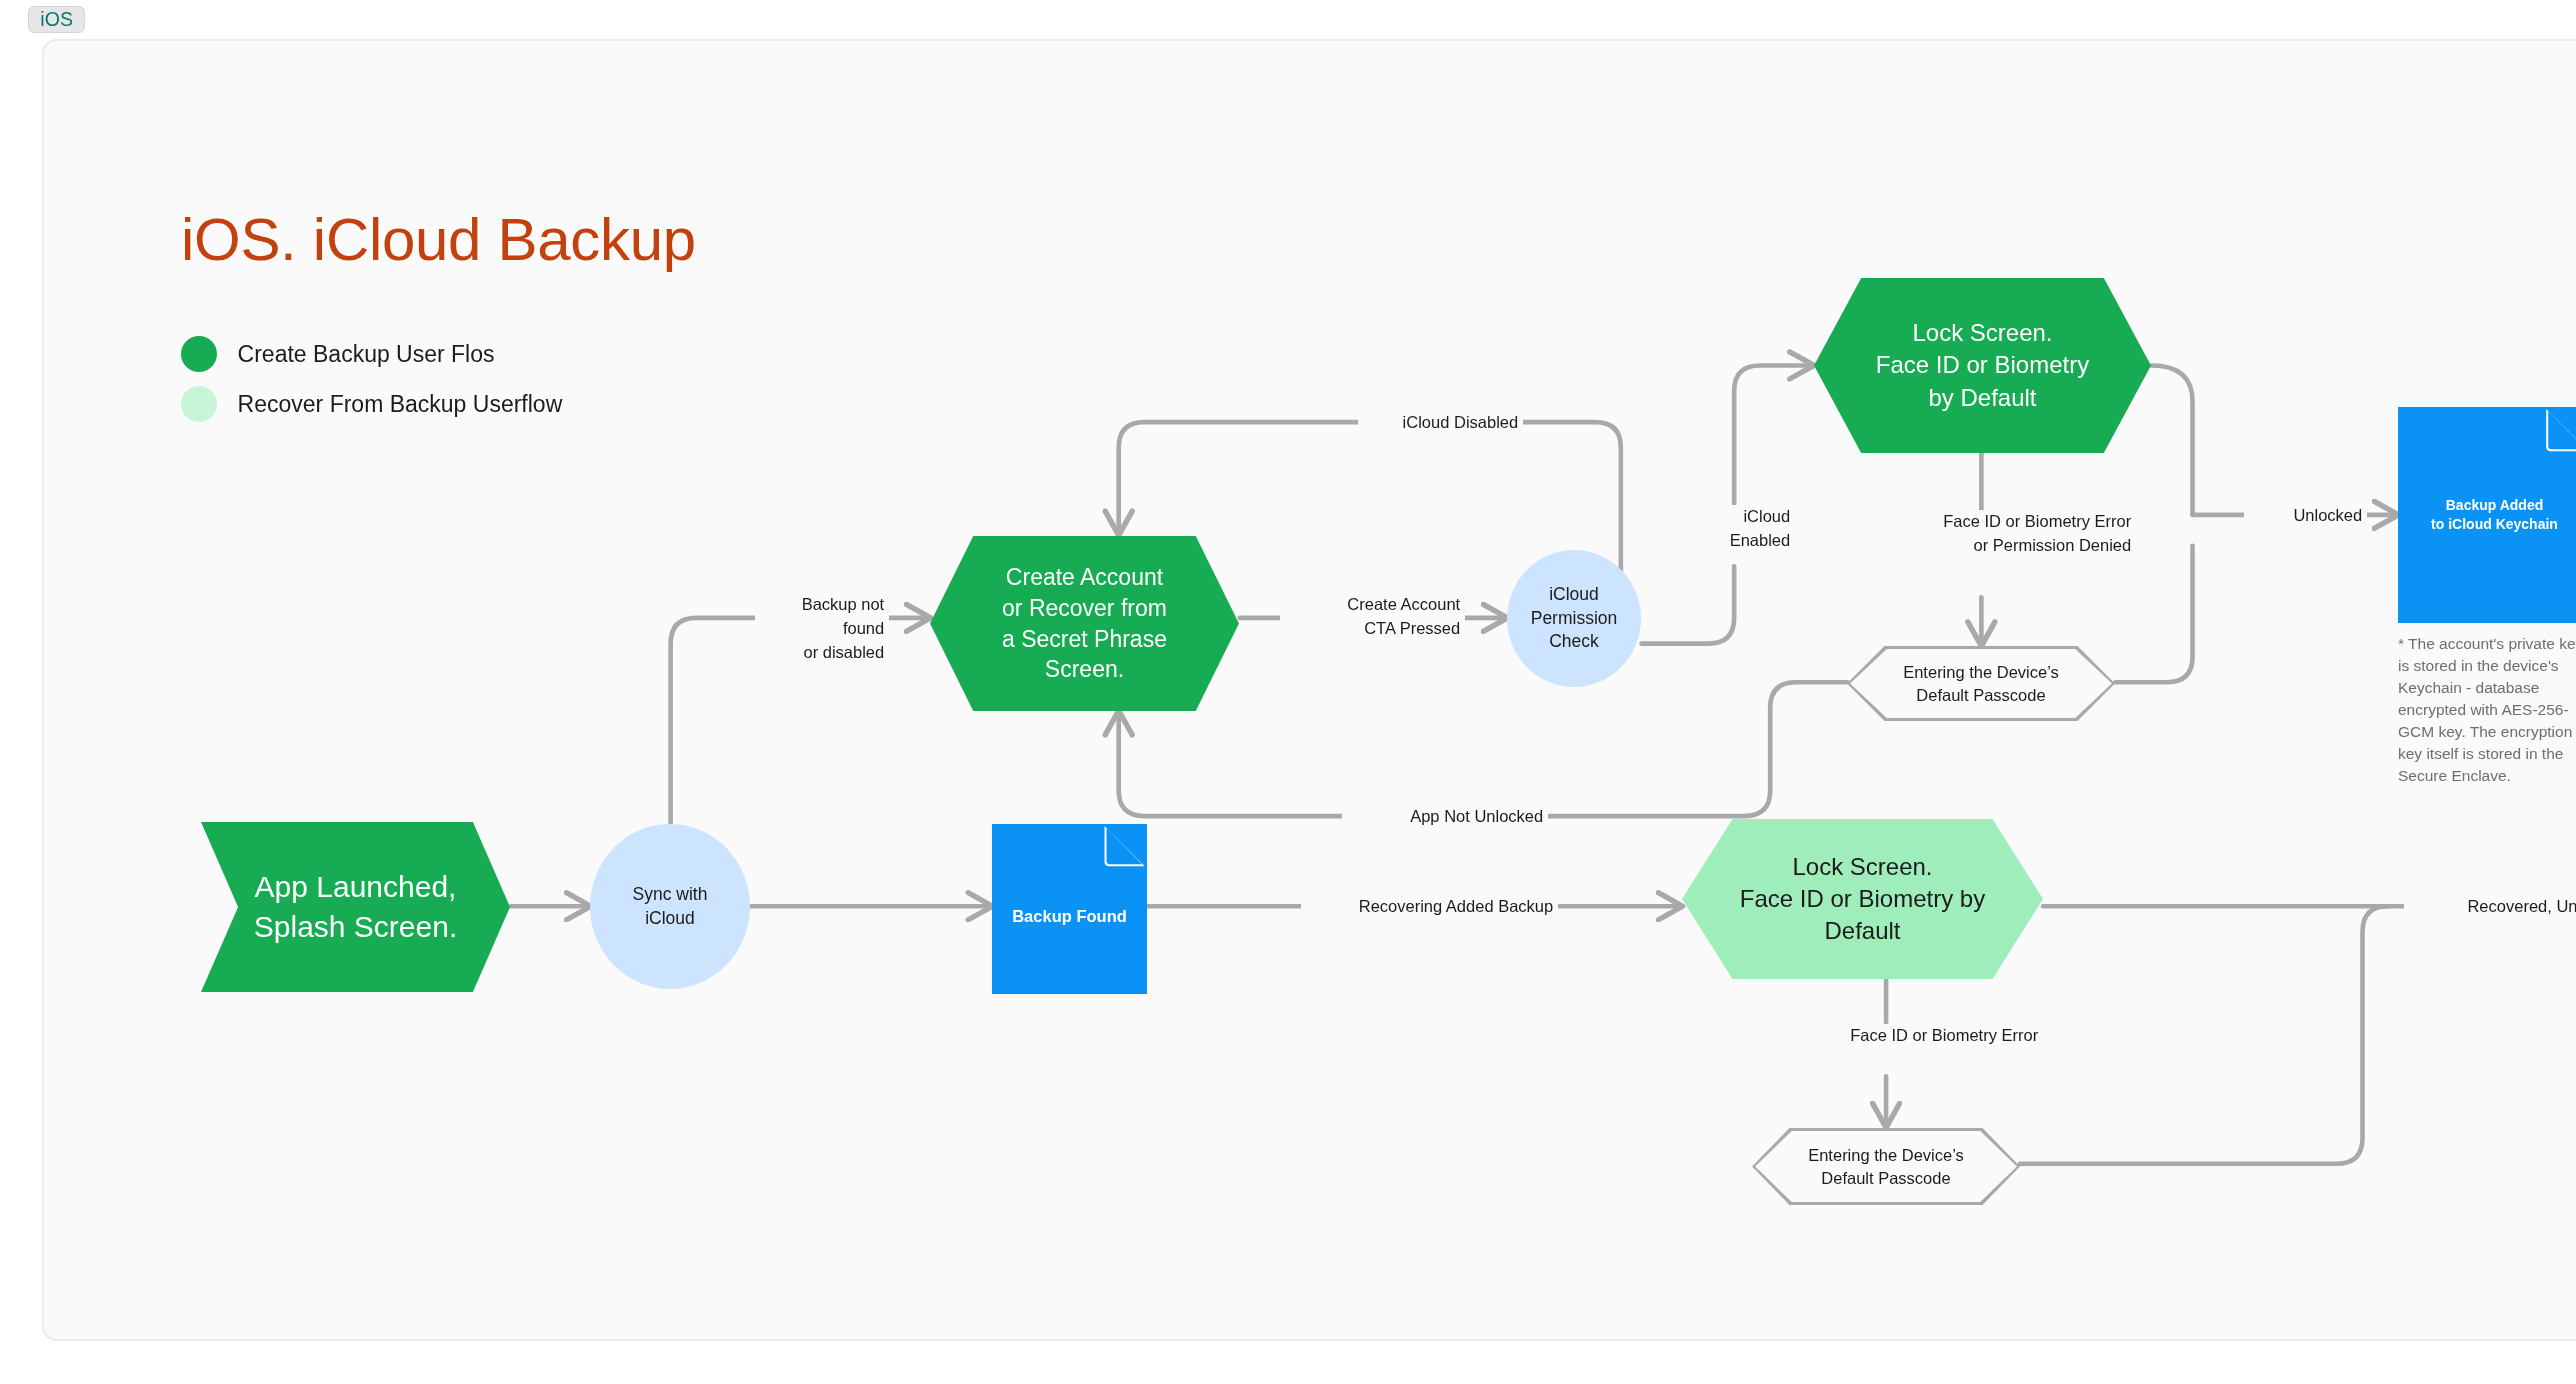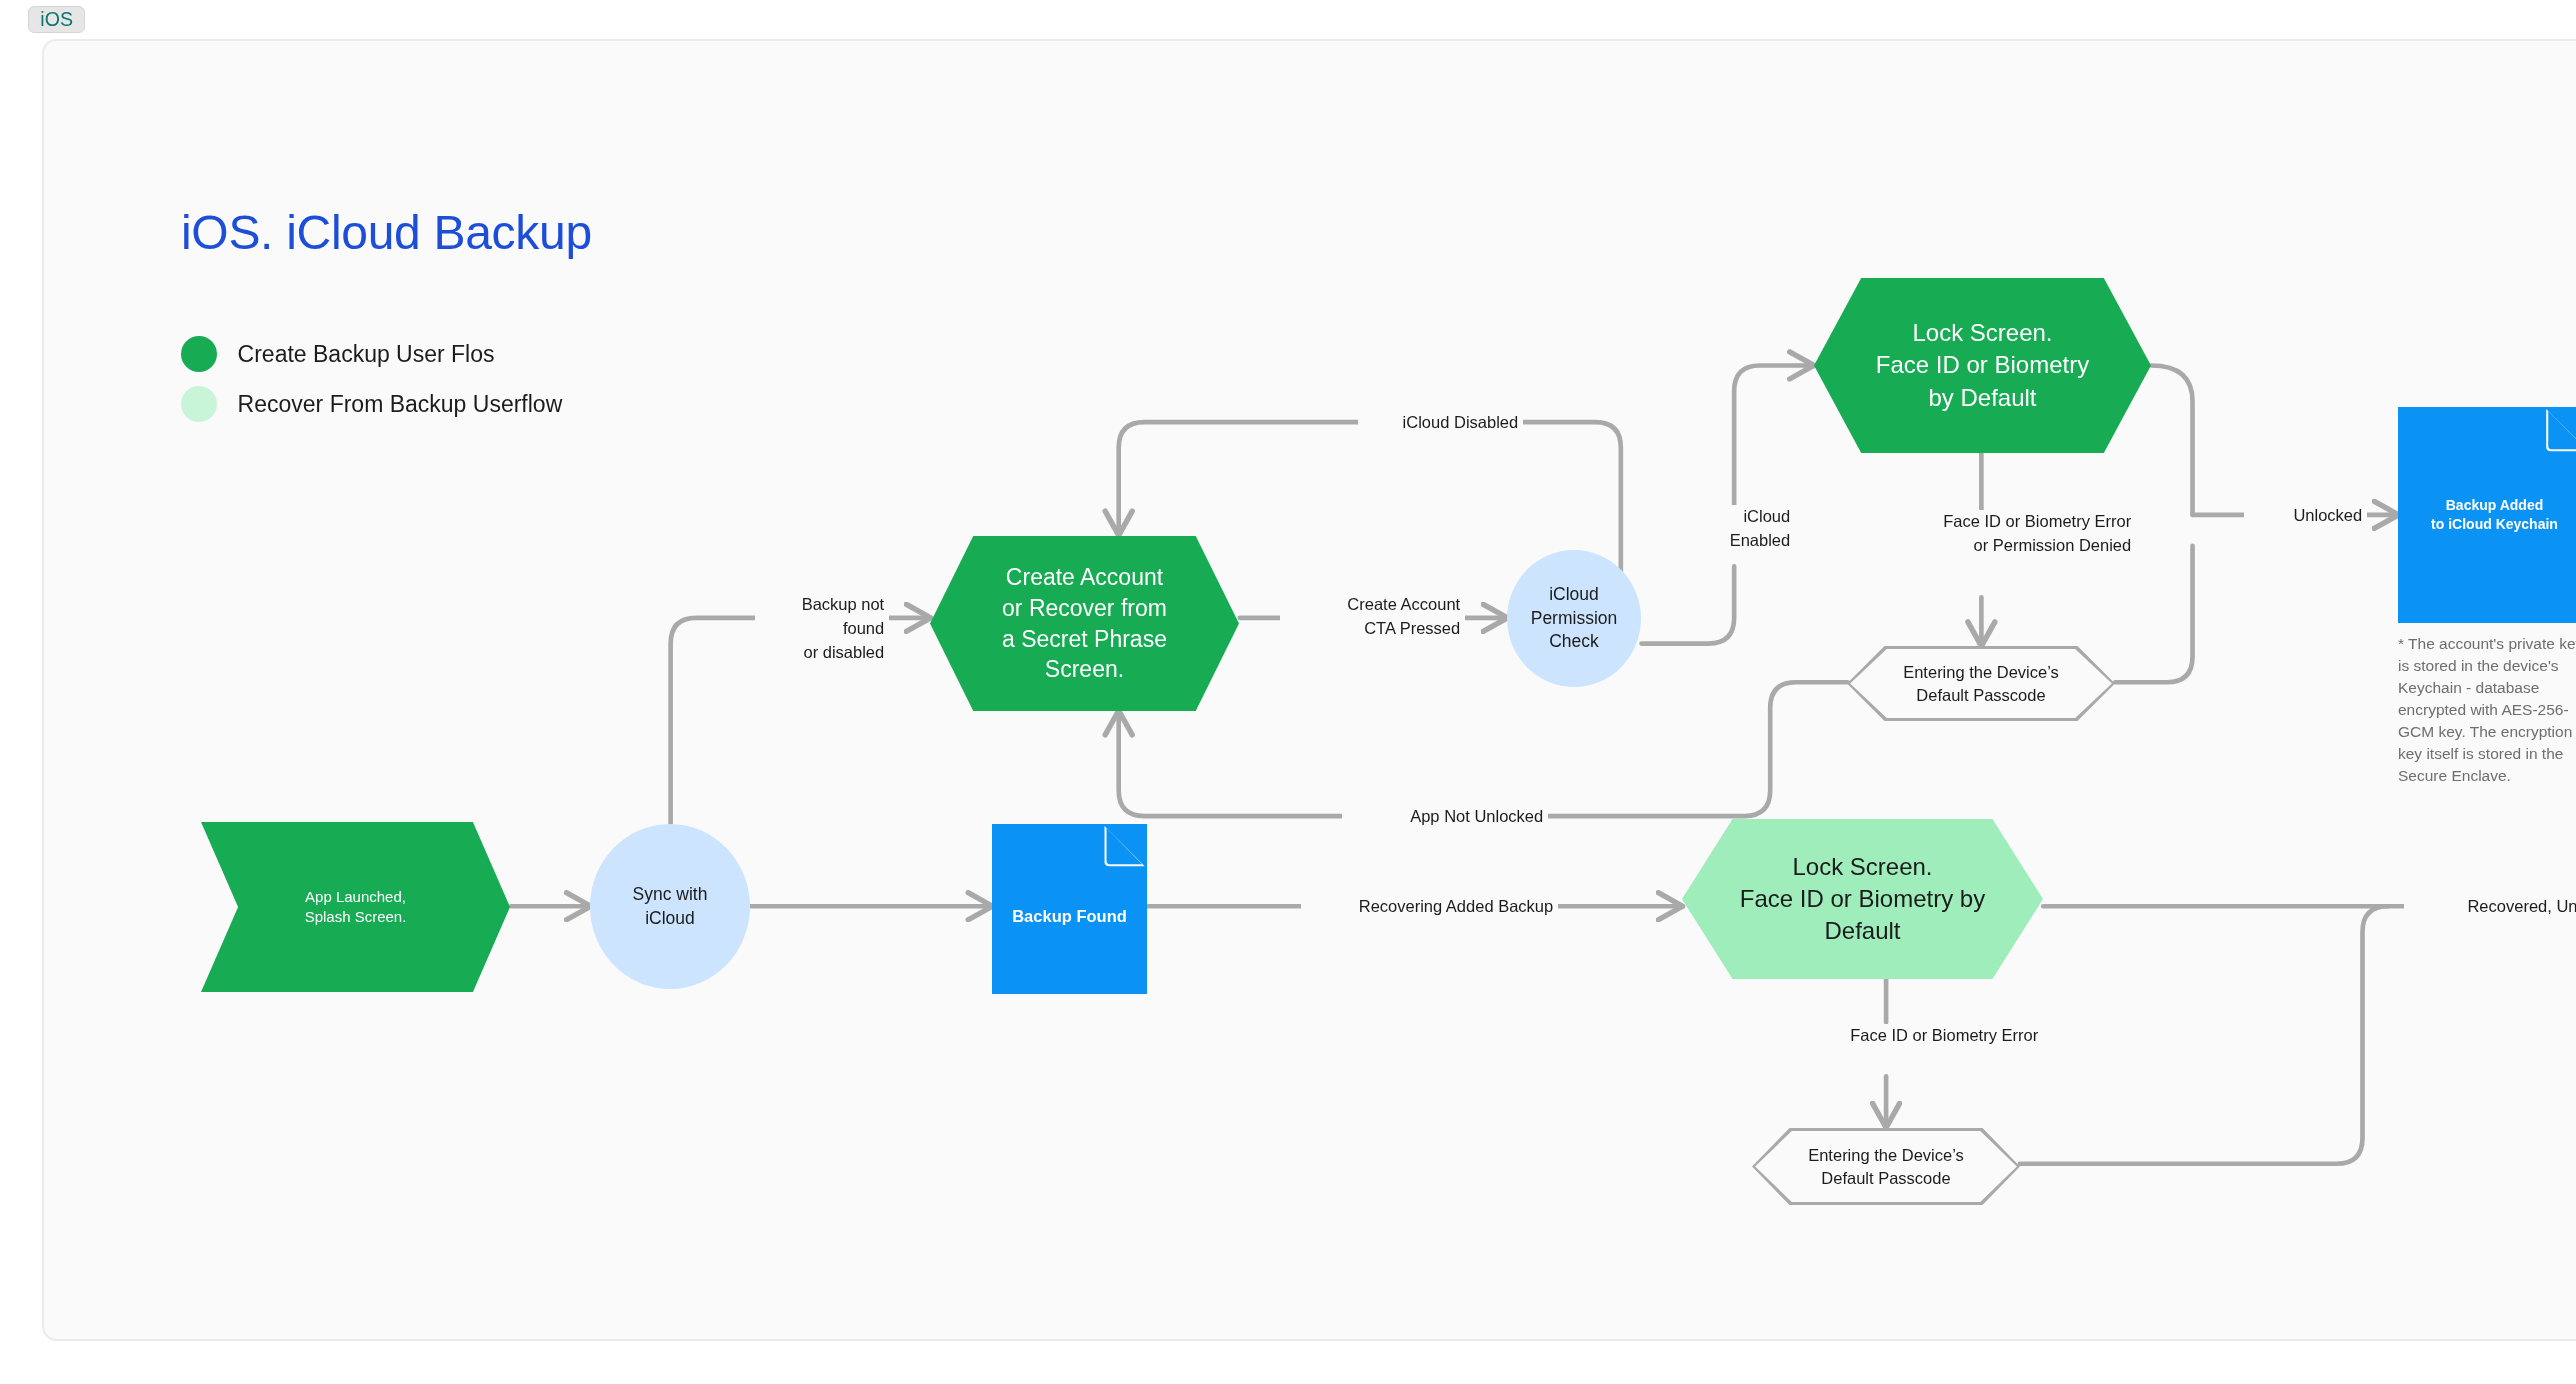--- a/index.html
+++ b/index.html
@@ -45,22 +45,22 @@
     border: 2.1px solid #ebebeb;
     border-radius: 14.4px;
     box-sizing: border-box;
     overflow: hidden;
   }
   
   #page-title {
     position: absolute;
     left: 137px;
     top: 164px;
-    font-size: 48px;
-    color: #1d4ed8;
+    font-size: 60px;
+    color: #c2410c;
     letter-spacing: -0.3px;
     white-space: nowrap;
   }
   .legend-row {
     position: absolute;
     display: flex;
     align-items: center;
     gap: 20.6px;
   }
   .legend-dot {
@@ -304,21 +304,21 @@
 
     <div id="footnote" style="left:2354px; top:592px; width:204px;">* The account's private key
 is stored in the device's
 Keychain - database
 encrypted with AES-256-
 GCM key. The encryption
 key itself is stored in the
 Secure Enclave.</div>
 
     <div class="node chevron" style="left:157px; top:781px; width:309px; height:170px; z-index:4;">
-      <div class="ntext" style="font-size:15px;">App Launched,
+      <div class="ntext" style="font-size:30px;">App Launched,
 Splash Screen.</div>
     </div>
 
     <div class="node ellipse" style="left:546px; top:783px; width:160px; height:165px; z-index:4;">
       <div class="ntext" style="font-size:17.5px;">Sync with
 iCloud</div>
     </div>
 
     <div class="node doc" style="left:948px; top:783px; width:155px; height:170px; z-index:4;">
       <svg width="155" height="170" viewBox="0 0 300 330" style="position:absolute; inset:0; z-index:1;">

